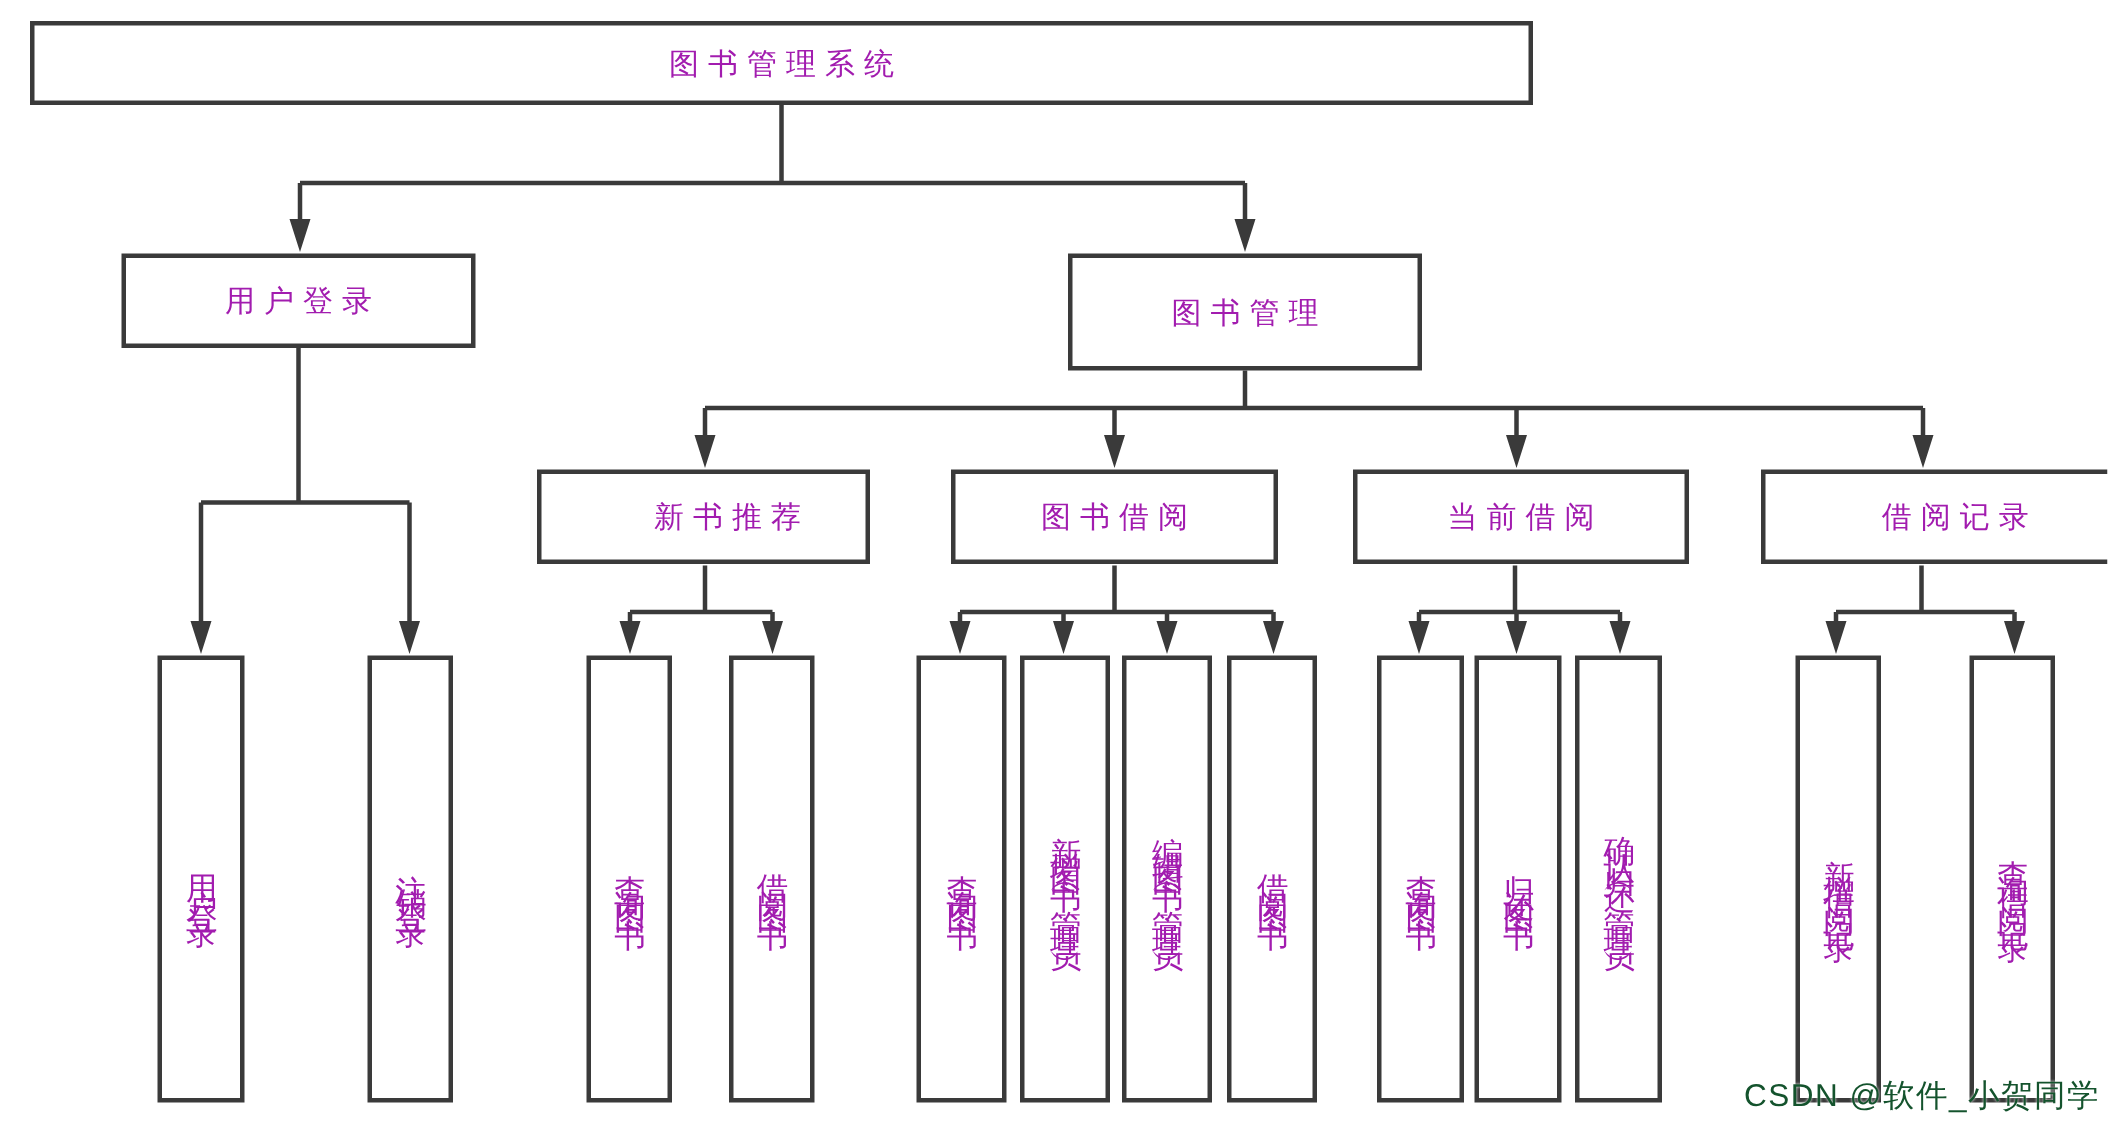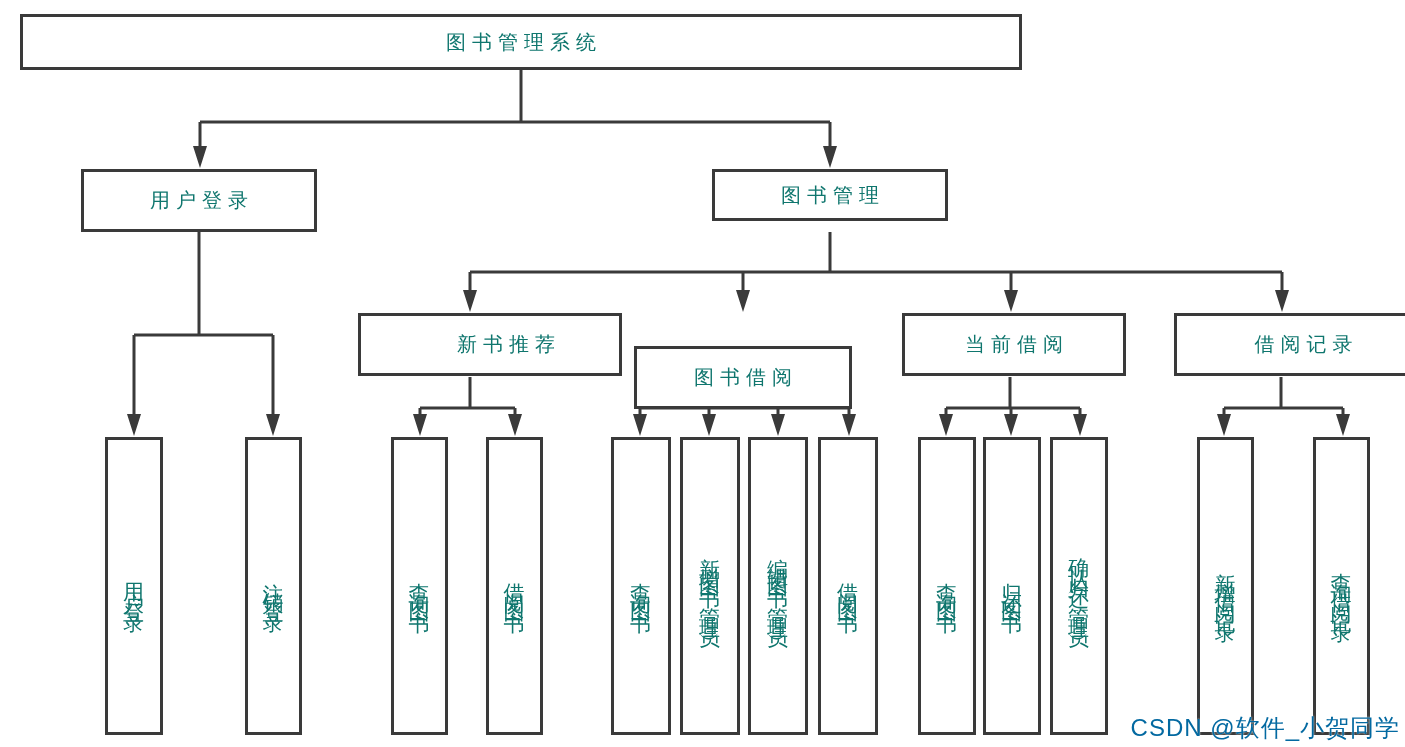--- a/index.html
+++ b/index.html
@@ -3,34 +3,34 @@
 <meta charset="utf-8">
 <style>
   html,body{margin:0;padding:0;background:#ffffff;}
   body{font-family:"Liberation Sans",sans-serif;}
   .canvas{position:relative;width:1405px;height:747px;background:#ffffff;overflow:hidden;}
   .wires{position:absolute;left:0;top:0;width:1405px;height:747px;z-index:1;}
   .wires .ln{stroke:#3a3a3a;stroke-width:3;fill:none;}
   .wires .ar{fill:#3a3a3a;stroke:none;}
   .node{
     position:absolute;box-sizing:border-box;background:#ffffff;
-    border:3px solid #3a3a3a;color:#0f766e;
+    border:3px solid #3a3a3a;color:#a21caf;
     display:flex;align-items:center;justify-content:center;
     z-index:2;font-size:20px;letter-spacing:6px;text-indent:6px;
     white-space:nowrap;
   }
   .node.h{height:63px;top:313px;}
   .node.v{
     top:437px;height:298px;writing-mode:vertical-rl;
     font-size:21px;letter-spacing:10px;text-indent:0;
     line-height:1;overflow:hidden;
   }
   .watermark{
     position:absolute;right:5px;bottom:3px;z-index:3;
-    font-size:24px;color:#0369a1;letter-spacing:1px;
+    font-size:21px;color:#14532d;letter-spacing:1px;
     text-shadow:0 0 2px #ffffff;
   }
 </style>
 </head>
 <body>
 
 <div class="canvas">
 
   <svg class="wires" viewBox="0 0 1405 747" xmlns="http://www.w3.org/2000/svg" aria-hidden="true">
     <path class="ln" d="M521,70V122 M200,122H830 M200,122V150 M830,122V150
@@ -45,24 +45,24 @@
       M470,312l-7,-22h14z M743,312l-7,-22h14z M1011,312l-7,-22h14z M1282,312l-7,-22h14z
       M420,436l-7,-22h14z M515,436l-7,-22h14z
       M640,436l-7,-22h14z M709,436l-7,-22h14z M778,436l-7,-22h14z M849,436l-7,-22h14z
       M946,436l-7,-22h14z M1011,436l-7,-22h14z M1080,436l-7,-22h14z
       M1224,436l-7,-22h14z M1343,436l-7,-22h14z"></path>
   </svg>
 
   <div class="node" style="left:20px;top:14px;width:1002px;height:56px;">图书管理系统</div>
 
   <div class="node" style="left:81px;top:169px;width:236px;height:63px;">用户登录</div>
-  <div class="node" style="left:712px;top:169px;width:236px;height:52px;">图书管理</div>
+  <div class="node" style="left:712px;top:169px;width:236px;height:78px;">图书管理</div>
 
-  <div class="node h" style="left:358px;width:264px;padding-left:32px;">新书推荐</div>
-  <div class="node h" style="left:634px;width:218px;margin-top:33px;">图书借阅</div>
+  <div class="node h" style="left:358px;width:222px;padding-left:32px;">新书推荐</div>
+  <div class="node h" style="left:634px;width:218px;">图书借阅</div>
   <div class="node h" style="left:902px;width:224px;">当前借阅</div>
   <div class="node h" style="left:1174px;width:259px;">借阅记录</div>
 
   <div class="node v" style="left:105px;width:58px;">用户登录</div>
   <div class="node v" style="left:245px;width:57px;">注销登录</div>
 
   <div class="node v" style="left:391px;width:57px;">查询图书</div>
   <div class="node v" style="left:486px;width:57px;">借阅图书</div>
 
   <div class="node v" style="left:611px;width:60px;">查询图书</div>

